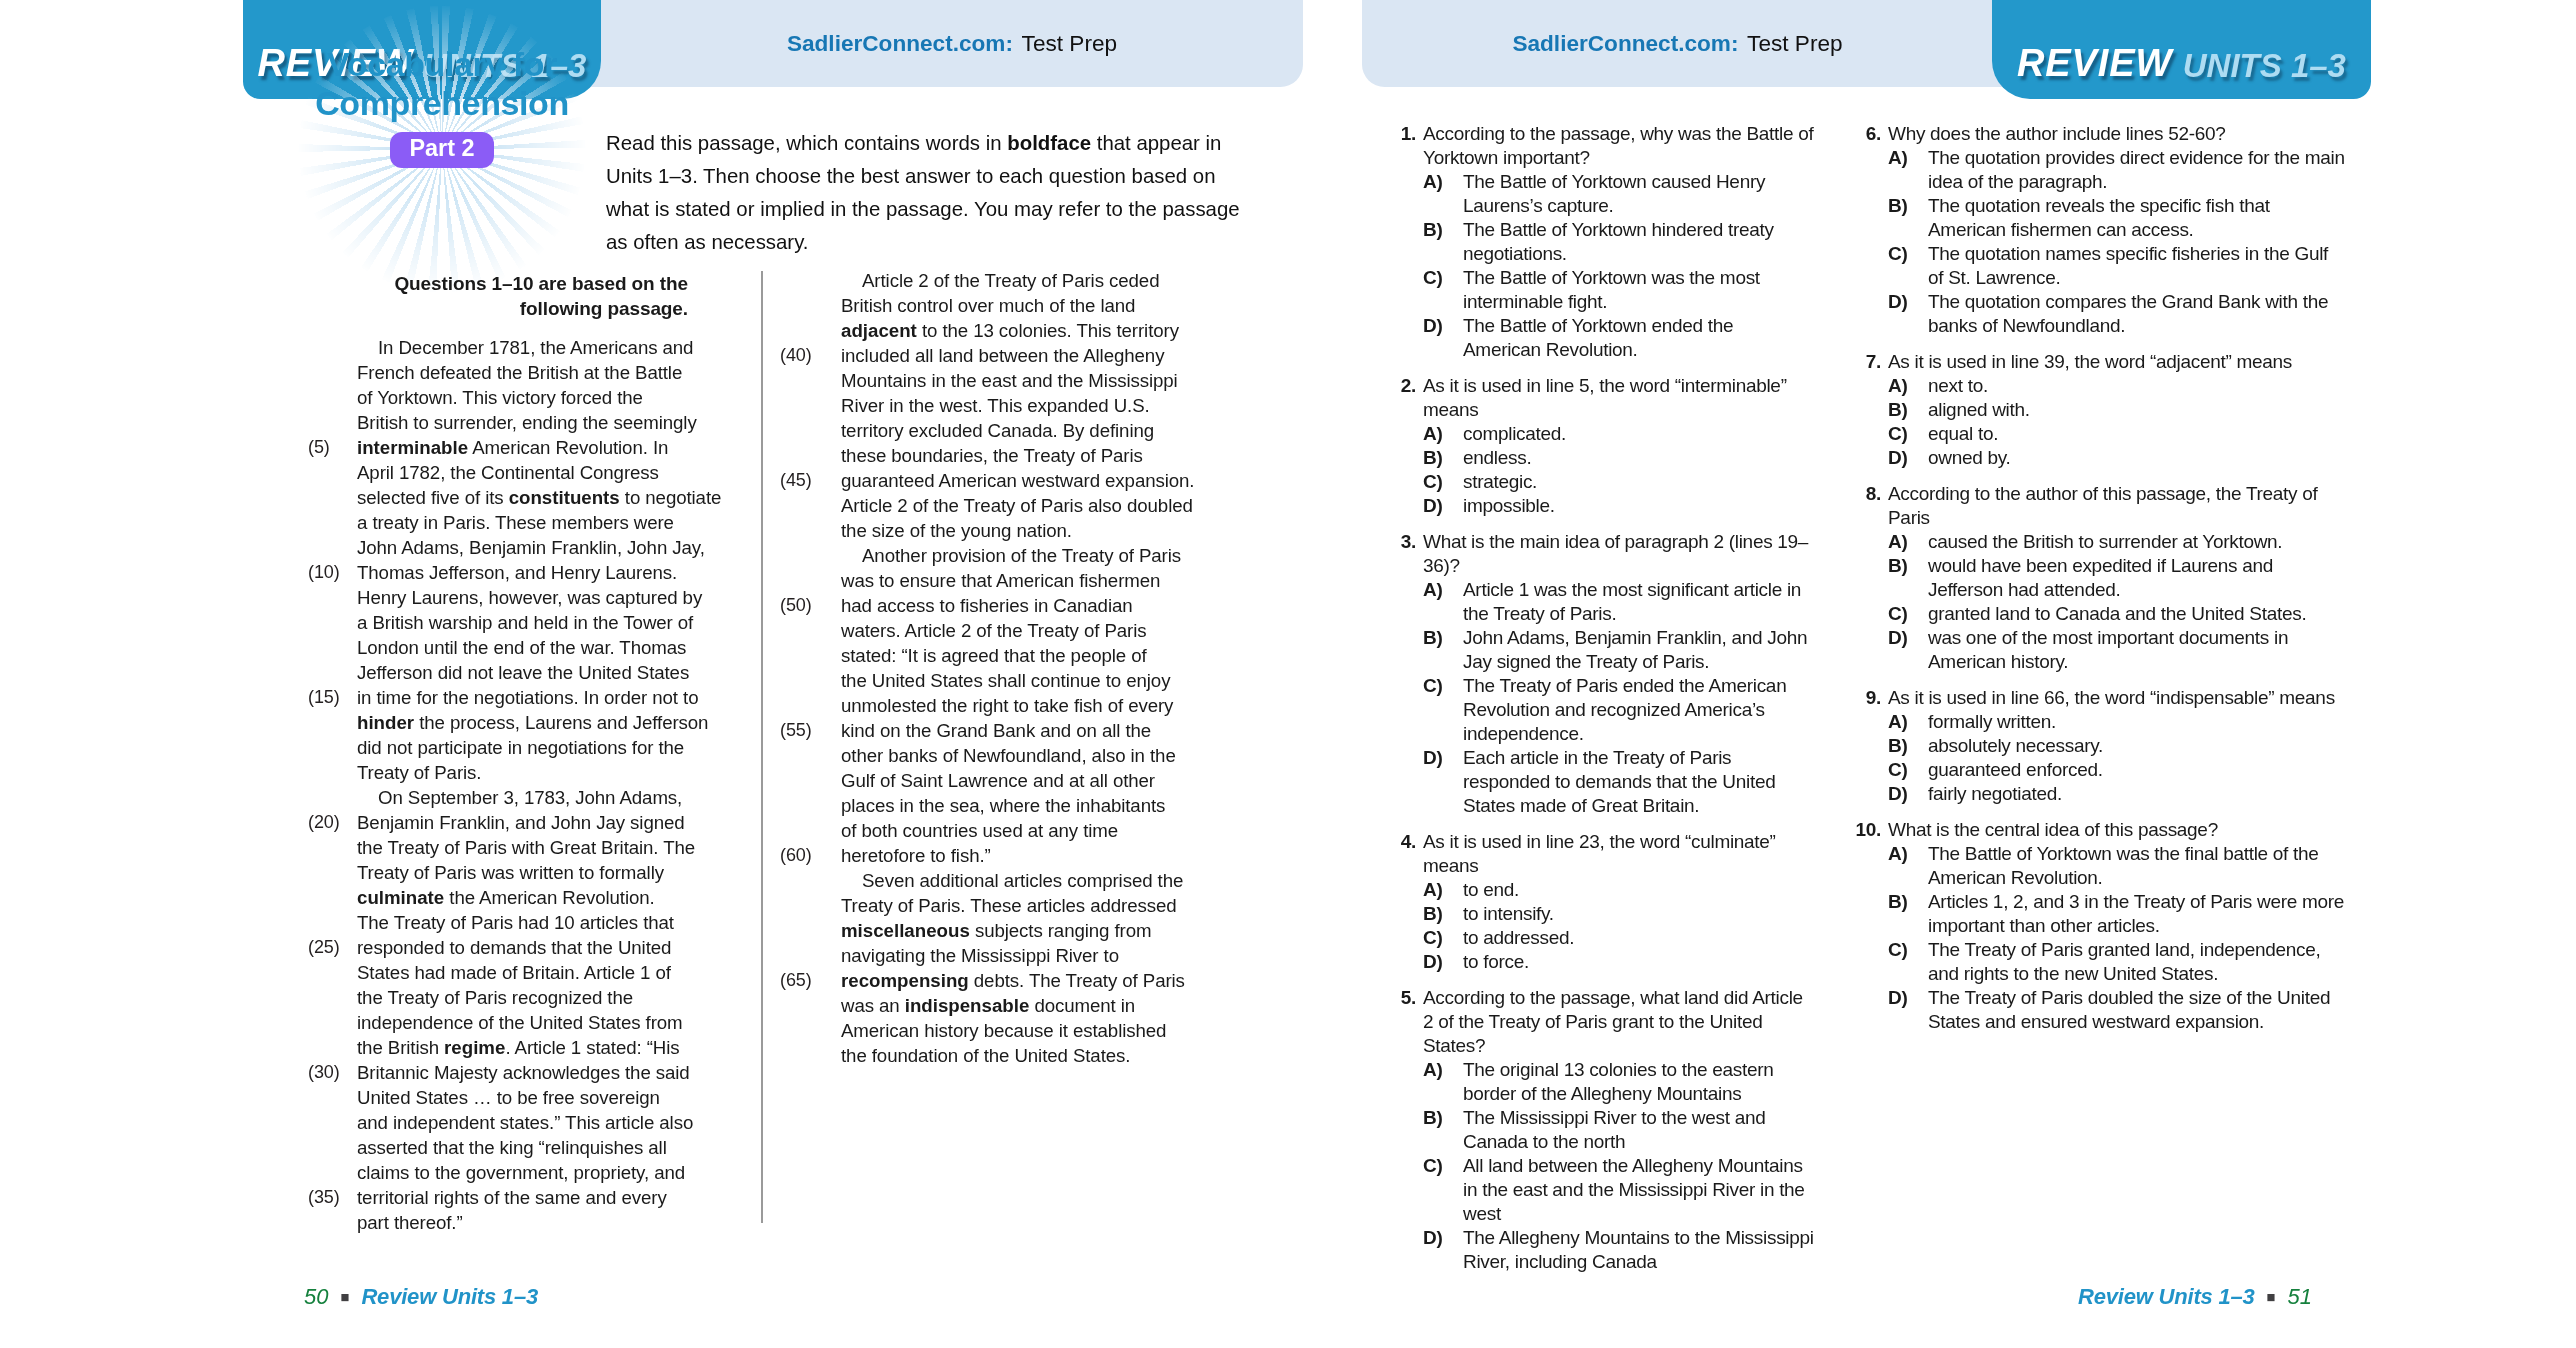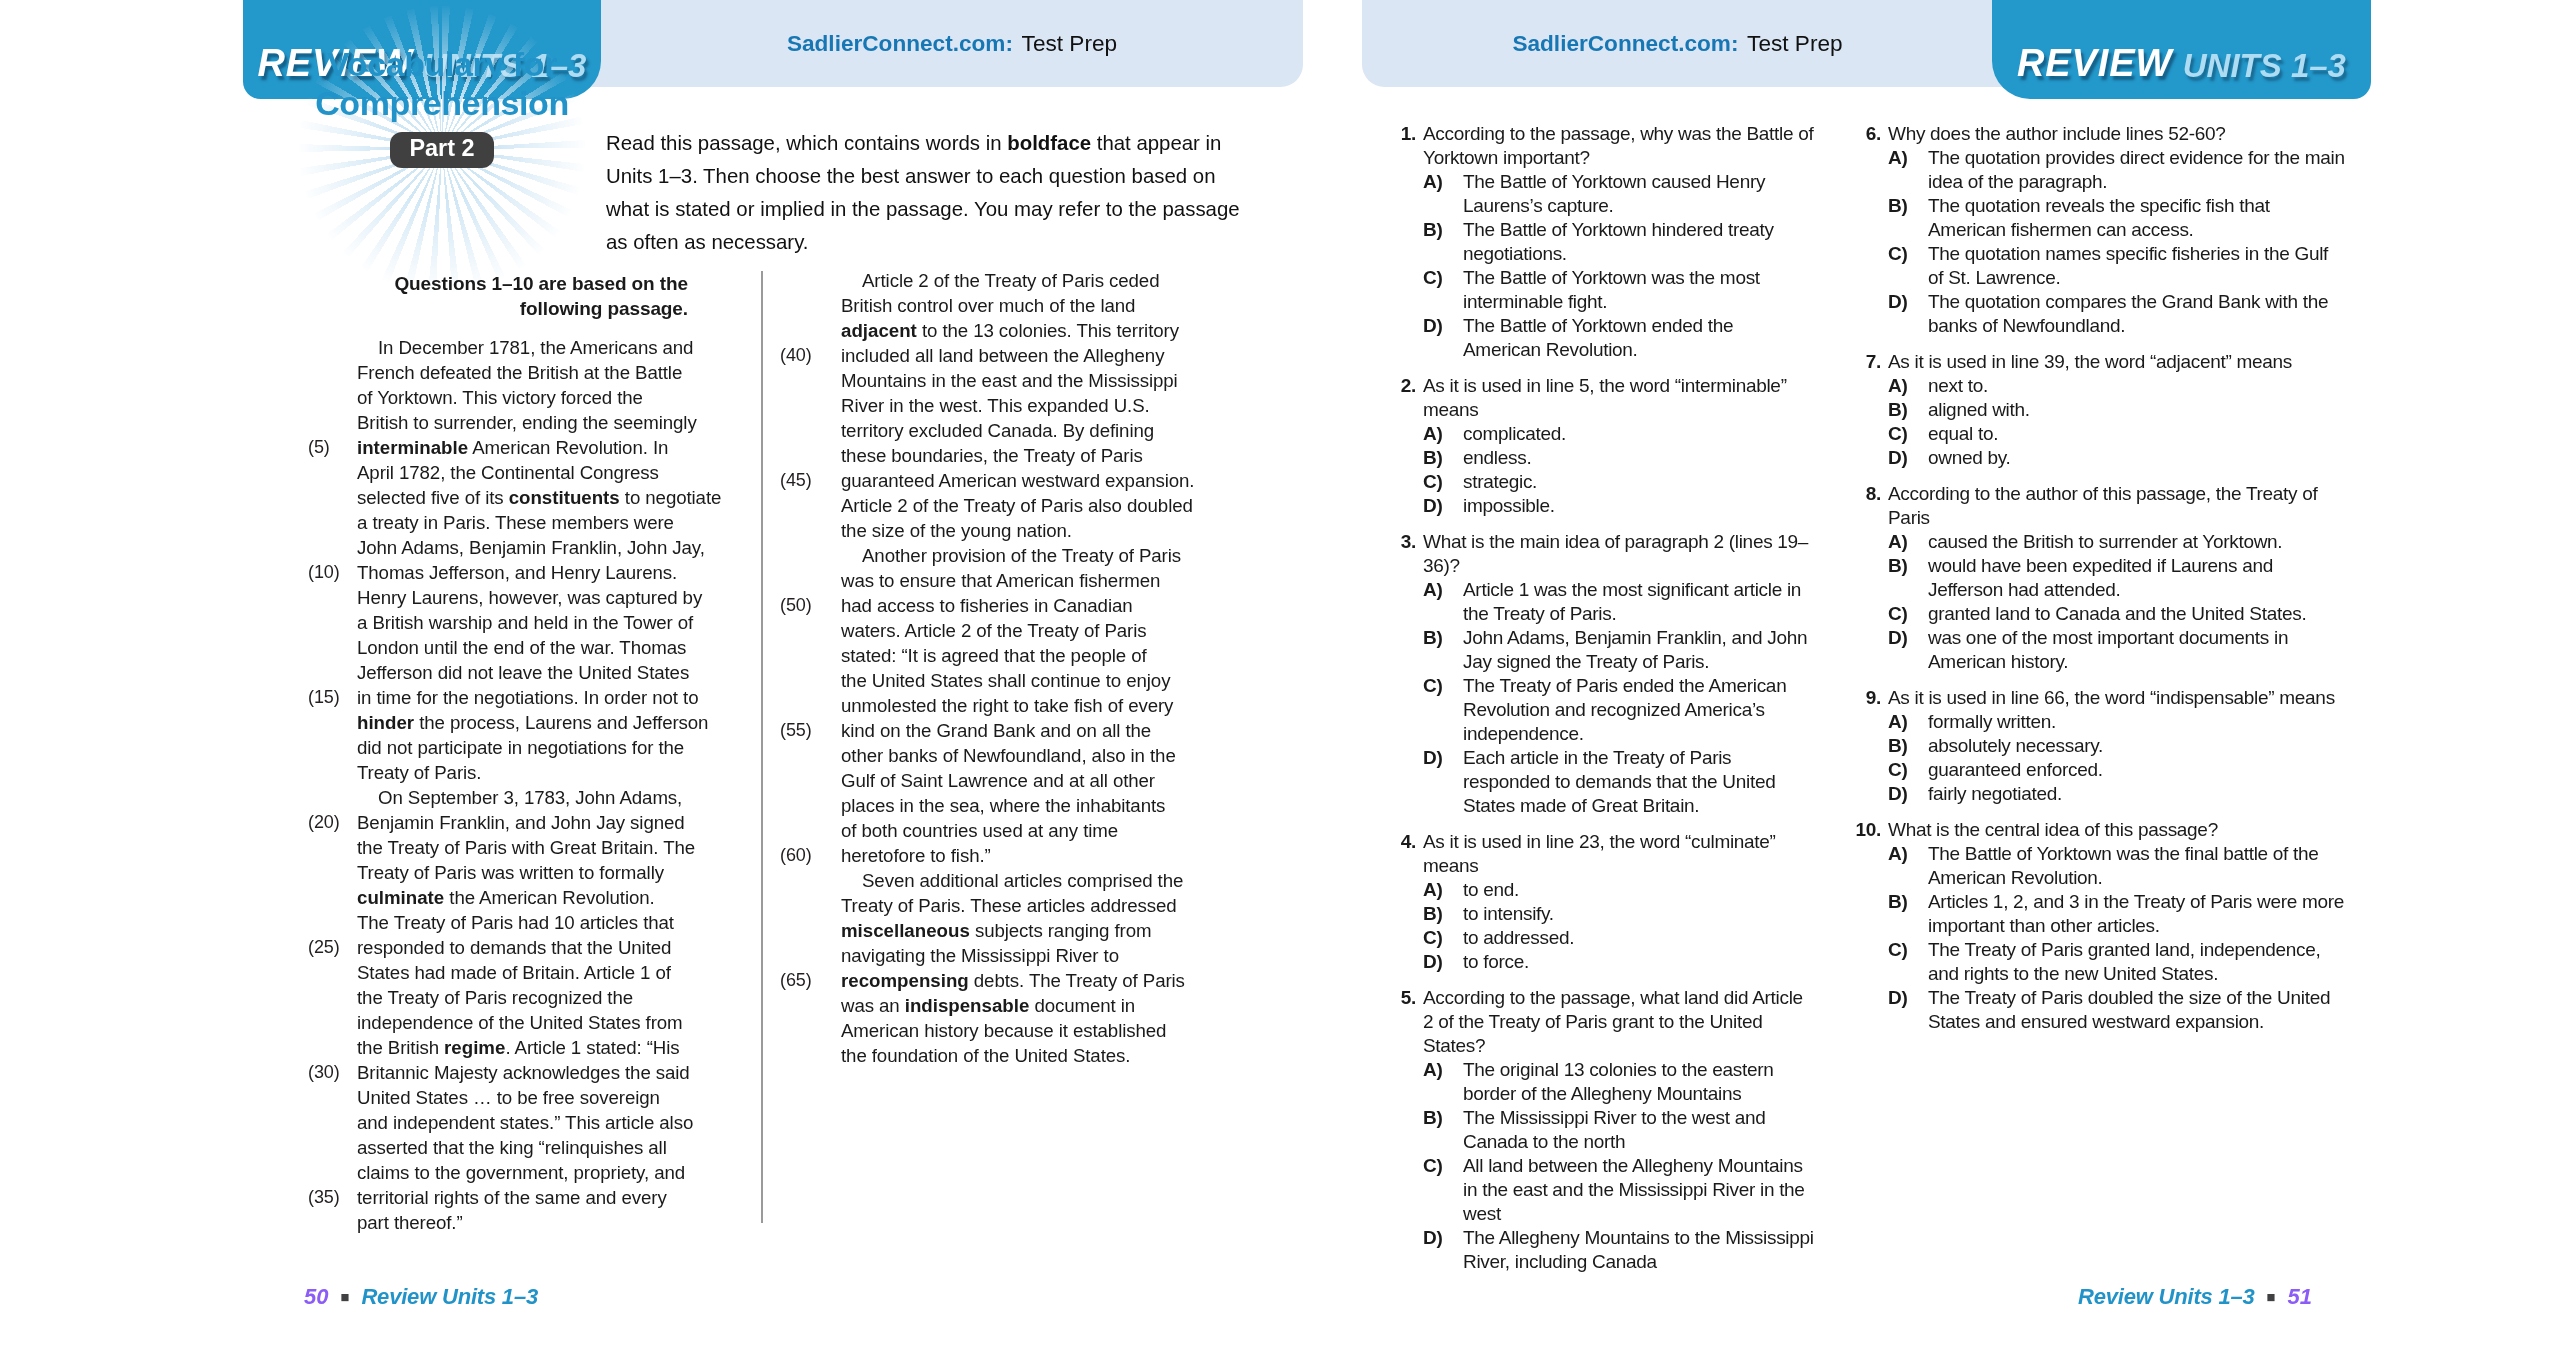--- a/index.html
+++ b/index.html
@@ -30,21 +30,21 @@
 
   
   #title-wrap{position:absolute;left:59px;top:45px;width:280px;text-align:center;}
   #sunburst{position:absolute;left:50%;top:104px;transform:translate(-50%,-50%);
             width:287px;height:287px;border-radius:50%;
             background:repeating-conic-gradient(#cfe6f5 0deg 3.2deg,rgba(255,255,255,0) 3.2deg 9.6deg);
             -webkit-mask-image:radial-gradient(circle,#000 25%,transparent 72%);
             mask-image:radial-gradient(circle,#000 25%,transparent 72%);}
   .title-line{position:relative;font-weight:bold;font-size:34px;line-height:39px;color:#2193c8;
               letter-spacing:-0.4px;}
-  #part-badge{position:relative;display:inline-block;margin-top:8.7px;background:#404040;color:#fff;
+  #part-badge{position:relative;display:inline-block;margin-top:8.7px;background:#8b5cf6;color:#fff;
               font-weight:bold;font-size:23.4px;padding:3.5px 19px 6px;border-radius:12px;}
 
   
   #instructions{position:absolute;left:363px;top:127px;width:638px;
                 font-size:20.4px;line-height:33px;color:#111;}
 
   
   #passage-header{position:absolute;left:115px;top:271px;width:330px;font-weight:bold;
                   font-size:19px;line-height:25px;letter-spacing:-0.1px;text-align:right;}
   .pcol{position:absolute;}
@@ -68,21 +68,21 @@
   .qnum{font-weight:bold;text-align:right;}
   .qbody{min-width:0;}
   .opt{display:grid;grid-template-columns:40px 1fr;}
   .opt .ol{font-weight:bold;}
   .opt .ot{min-width:0;}
 
   
   .footer{position:absolute;top:1284px;display:flex;align-items:center;font-size:22px;}
   #footer-left{left:61px;}
   #footer-right{right:59px;}
-  .footer .pg{font-style:italic;color:#8b5cf6;font-weight:bold;}
+  .footer .pg{font-style:italic;color:#15803d;}
   .footer .sq{font-size:14.8px;color:#414042;margin:0 12px;line-height:1;}
   .footer .lbl{font-style:italic;font-weight:bold;color:#2193c8;letter-spacing:-0.2px;}
 </style>
 </head>
 <body>
 
 <div id="canvas">
 
   <div class="page" id="page-left">
     <div class="lightbar" id="lightbar-left"></div>

